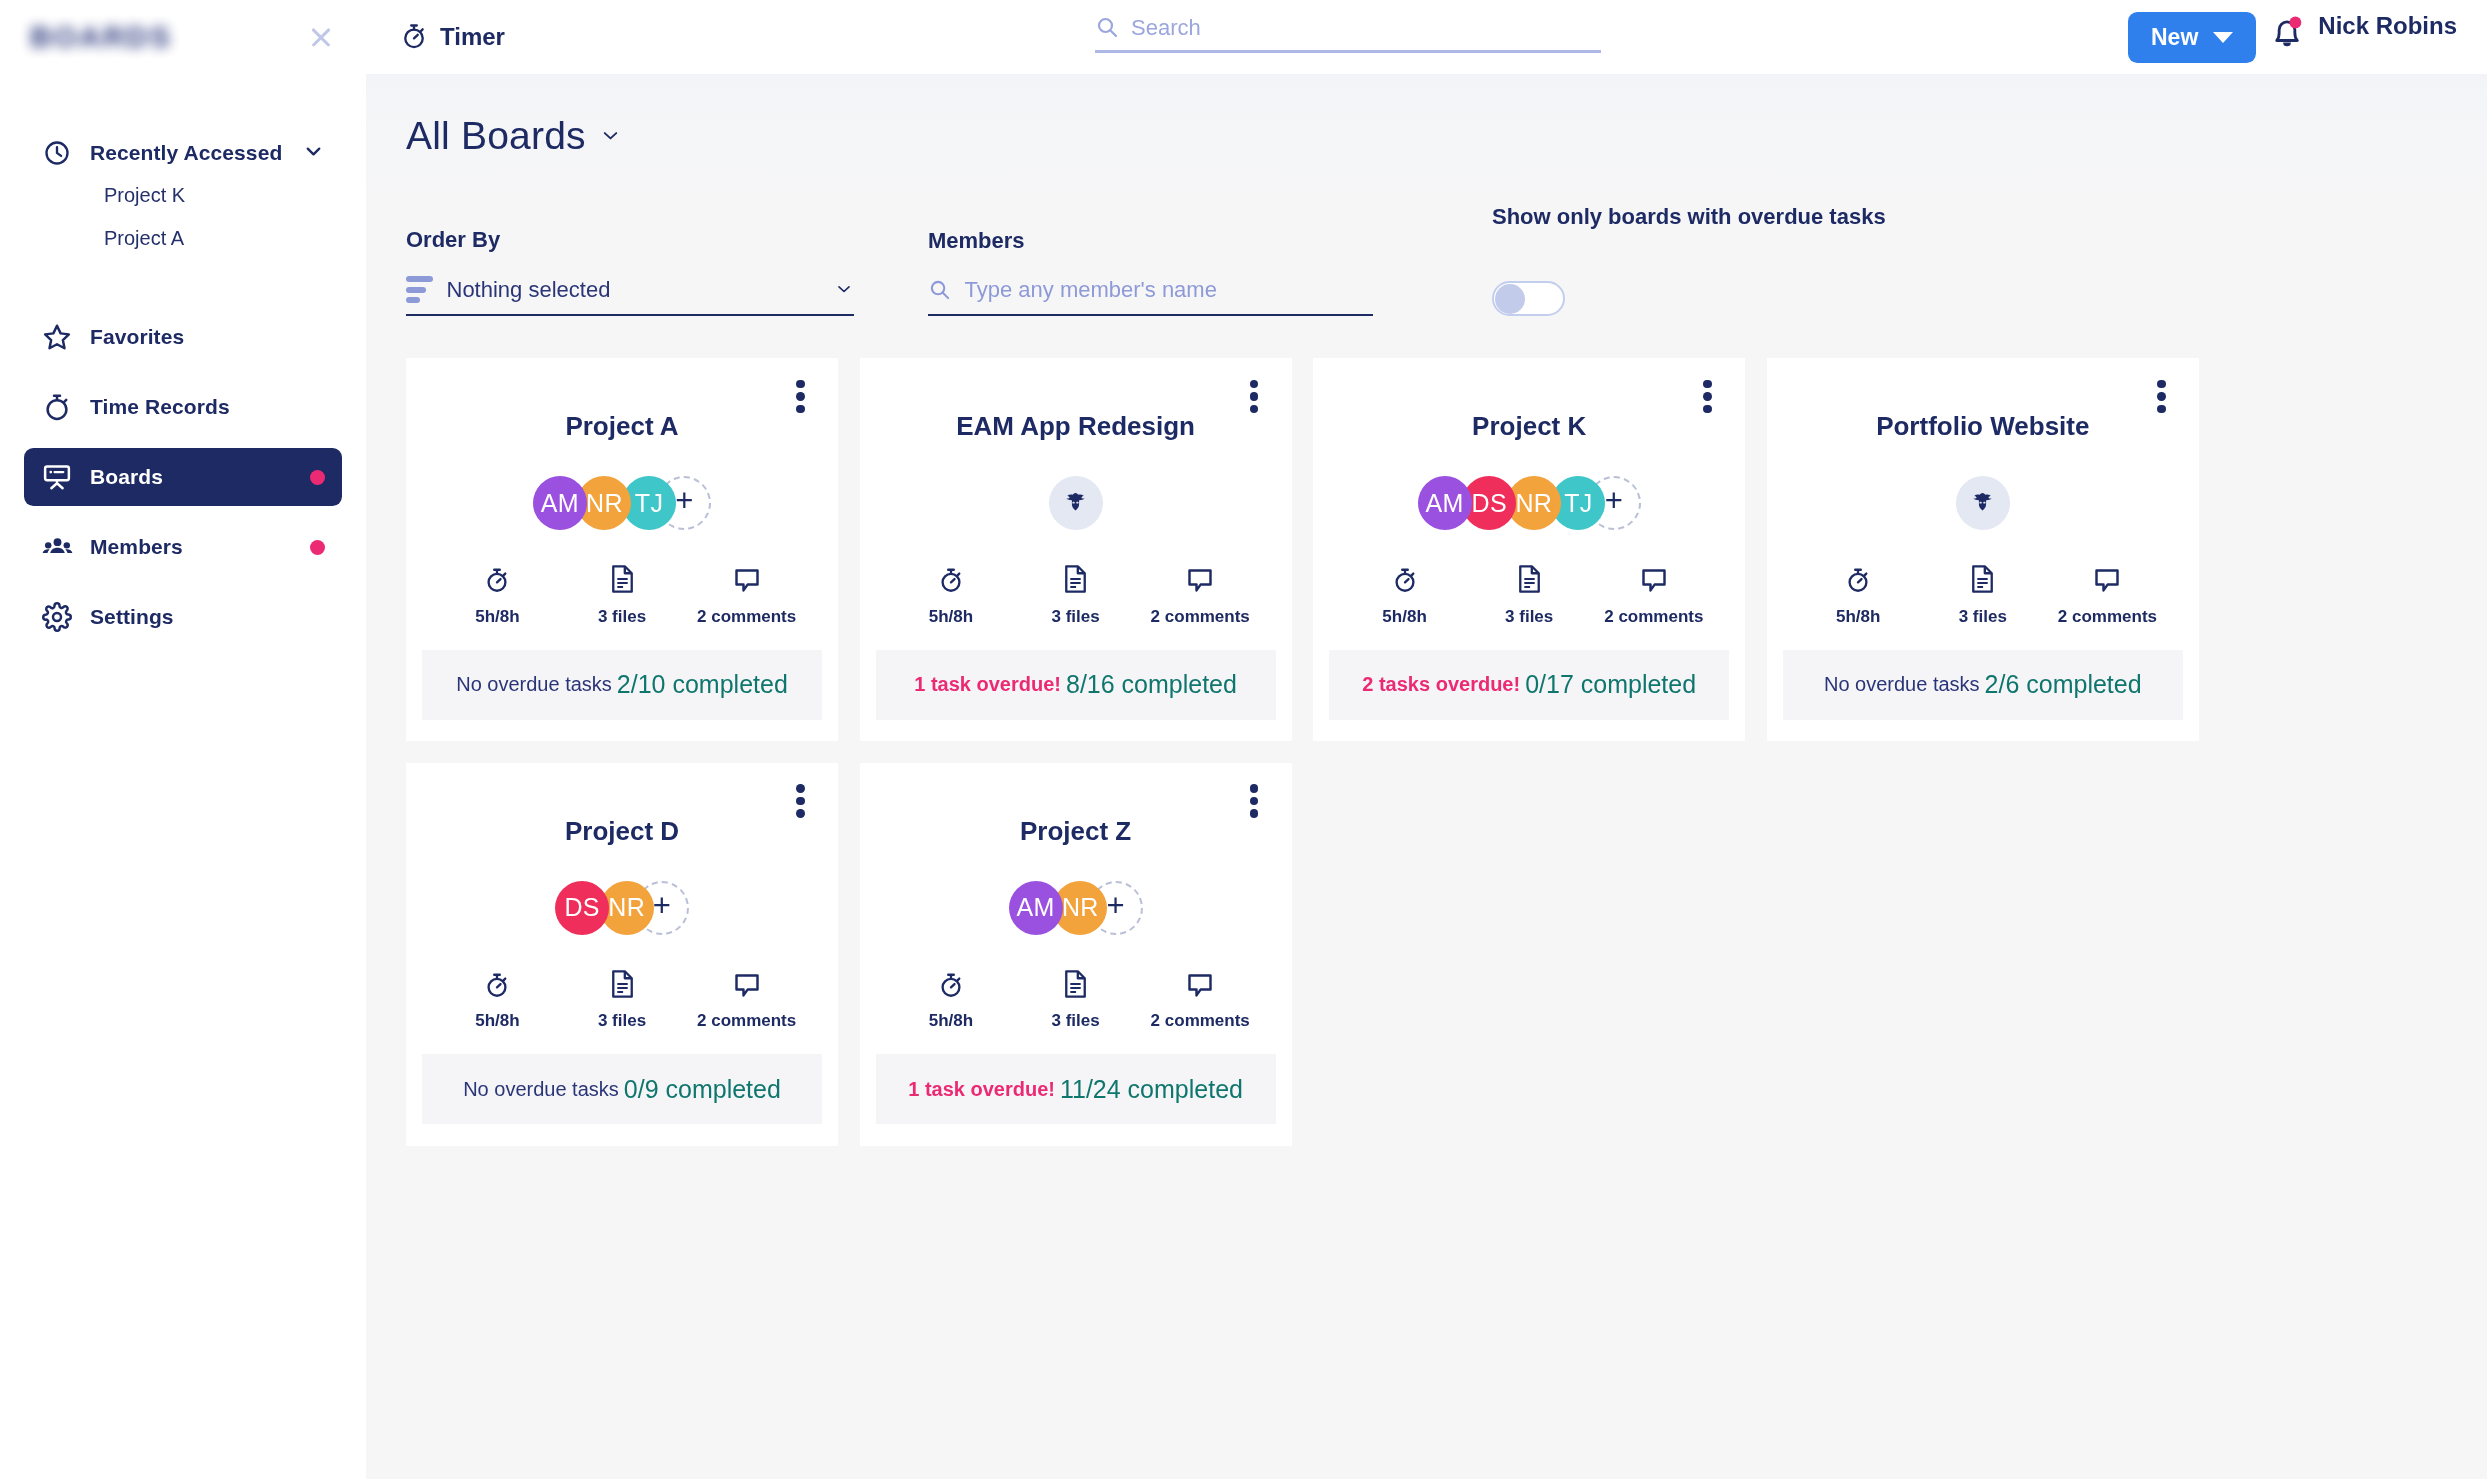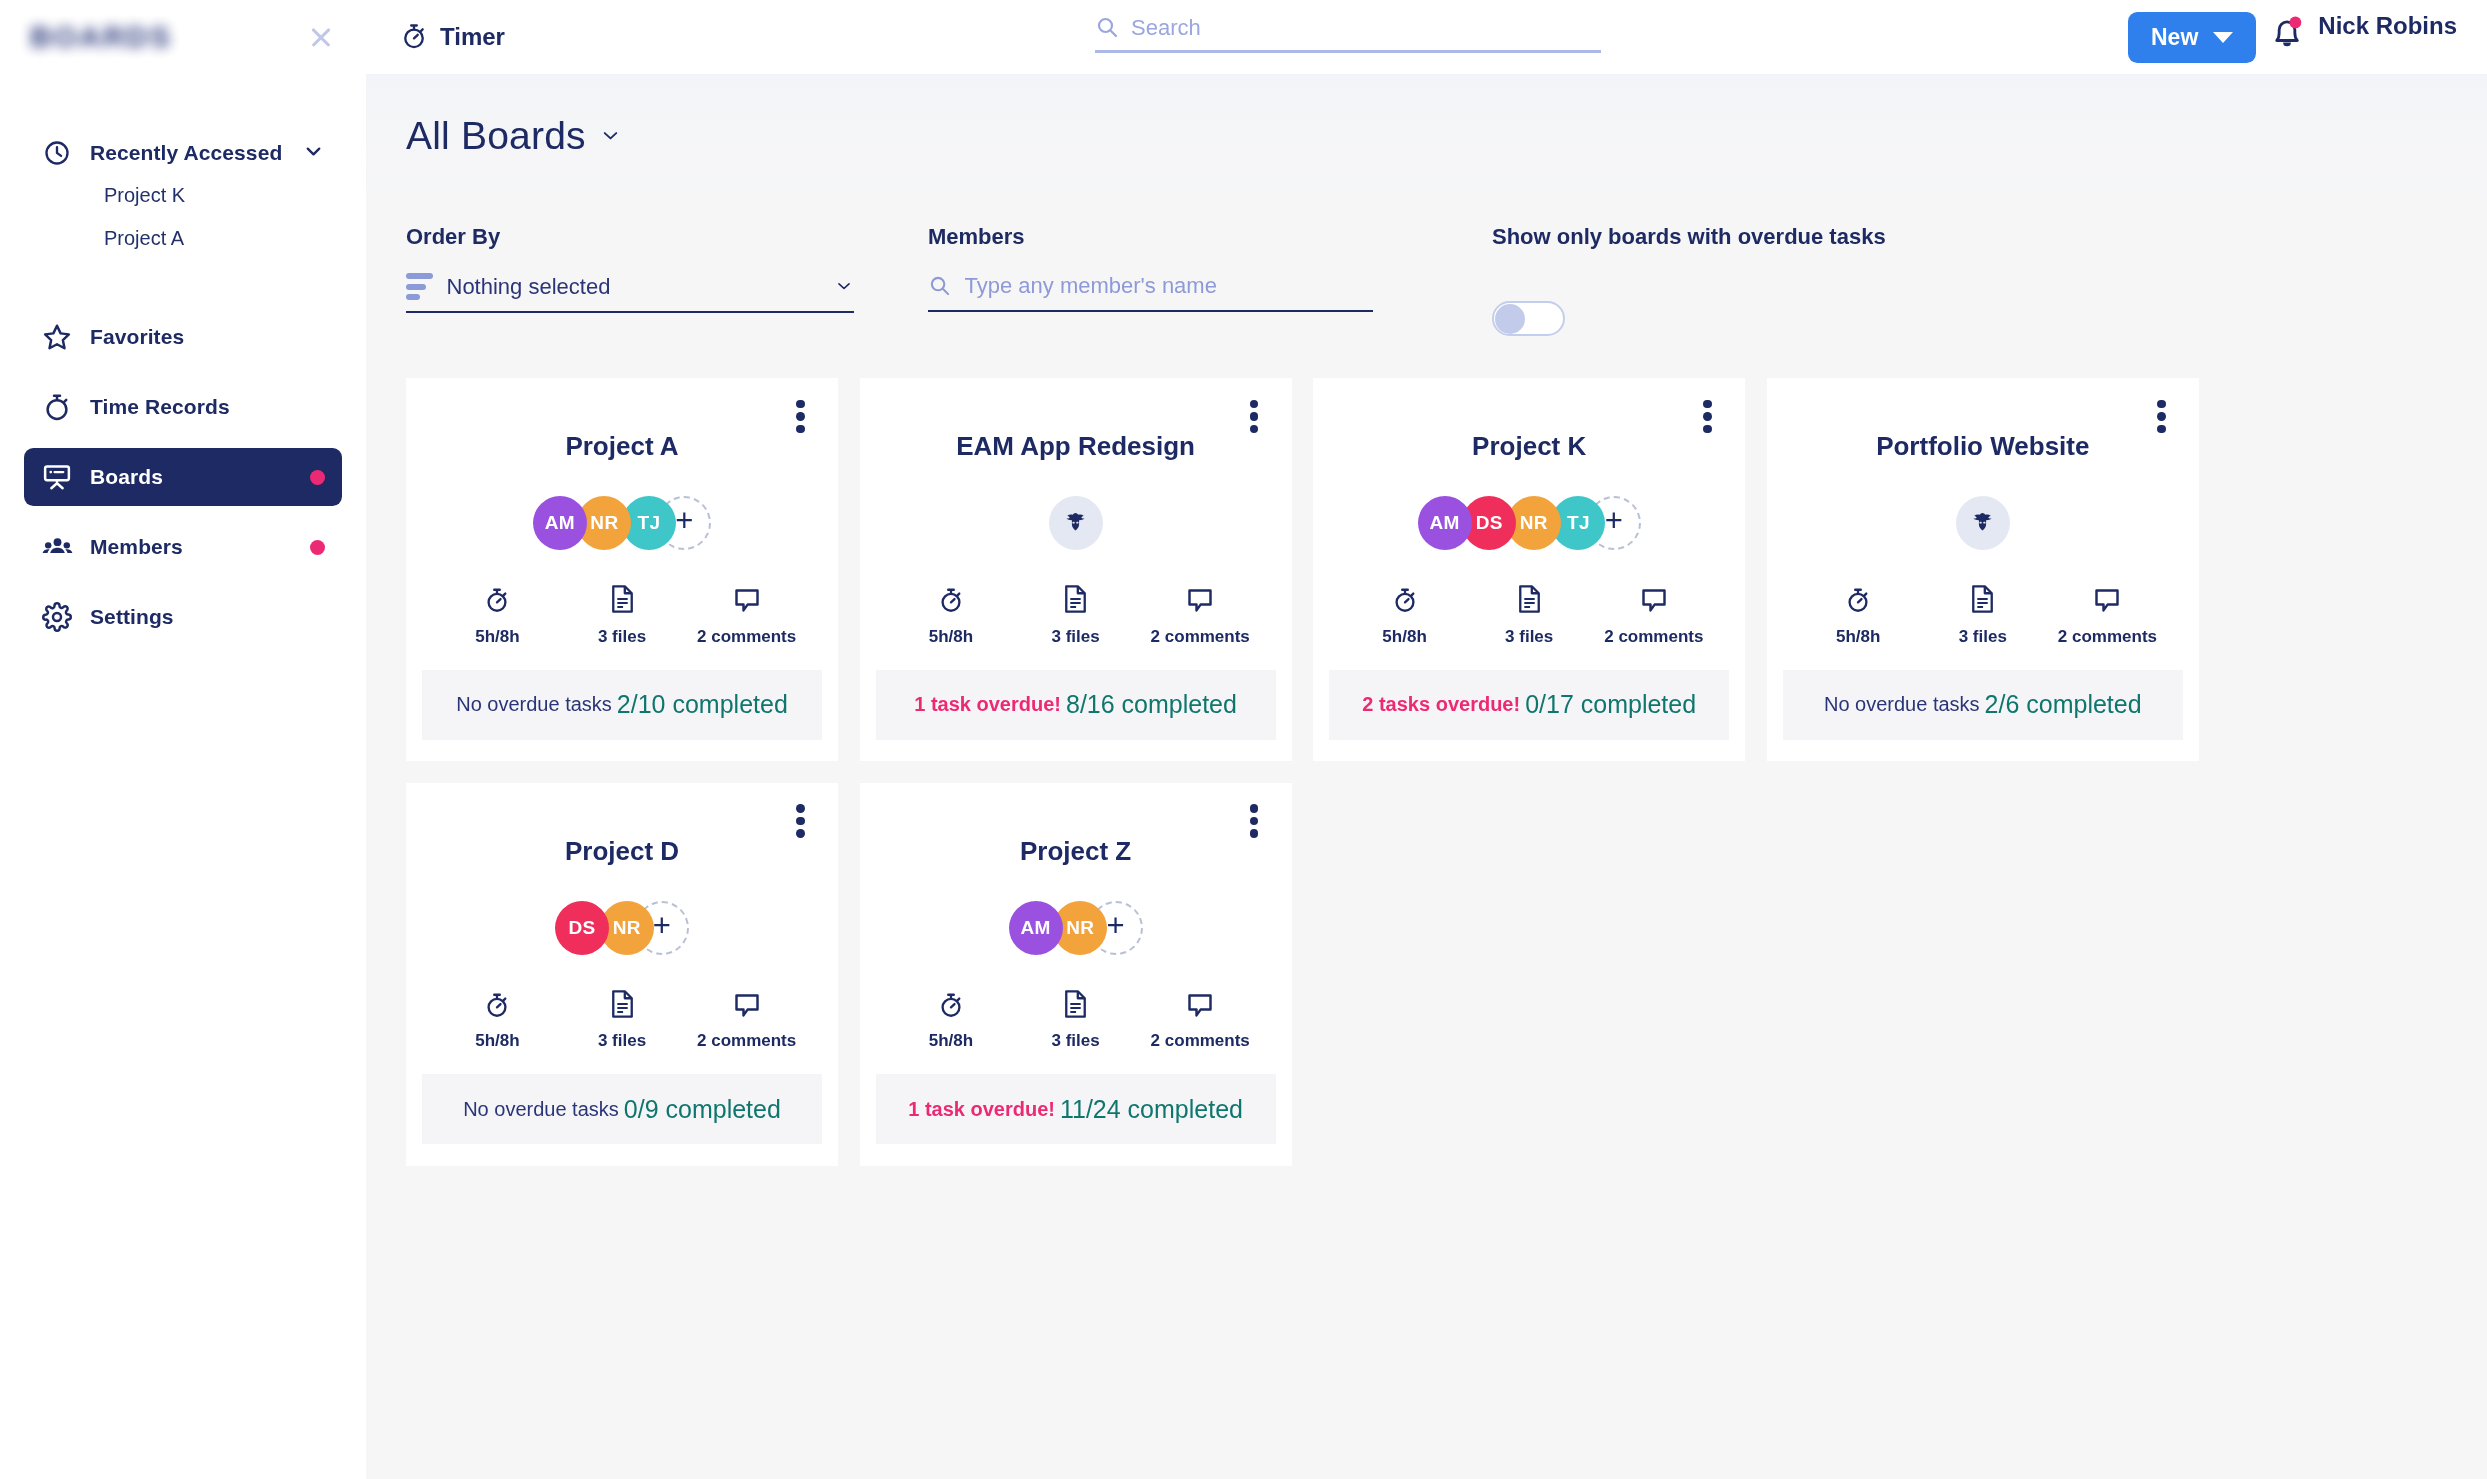--- a/index.html
+++ b/index.html
@@ -111,21 +111,21 @@
     border-right: 10px solid transparent; border-top: 11.5px solid #ffffff;
   }
   .bell { position: relative; width: 36px; height: 39px; cursor: pointer; }
   .username { font-size: 24px; font-weight: 700; color: #1d2a63; cursor: pointer; }
 
   
   .content { padding: 40px 0 0 40px; position: relative; }
   .page-title-row { display: flex; align-items: center; gap: 13.5px; cursor: pointer; width: max-content; }
   .page-title { font-size: 39px; font-weight: 400; color: #1d2a63; letter-spacing: 0.2px; }
 
-  .filters { display: flex; margin-top: 66px; }
+  .filters { display: flex; margin-top: 46px; align-items: flex-end; }
   .filter-col { display: flex; flex-direction: column; }
   .filter-label { font-size: 22px; font-weight: 700; color: #1d2a63; margin-bottom: 23px; }
   .filter-ctl {
     display: flex; align-items: center; gap: 13.5px;
     border-bottom: 2.7px solid #1d2a63; padding-bottom: 10.8px;
   }
   .filter-val { font-size: 22px; color: #2a3578; }
   .ctl-orderby { width: 448px; }
   .ctl-members { width: 445px; }
   .members-input {
@@ -170,21 +170,21 @@
     text-align: center; font-size: 26px; font-weight: 700; color: #1d2a63;
     margin-top: 30px;
   }
   .avatars {
     display: flex; justify-content: center; align-items: center;
     margin-top: 30px; height: 62px;
   }
   .avatar {
     width: 54px; height: 54px; border-radius: 50%;
     display: flex; align-items: center; justify-content: center;
-    color: #ffffff; font-size: 19px; font-weight: 700; letter-spacing: 0.3px;
+    color: #ffffff; font-size: 25px; font-weight: 400; letter-spacing: 0.3px;
     margin-right: -9.4px; position: relative;
   }
   .avatar-add {
     width: 54px; height: 54px; border-radius: 50%;
     border: 2px dashed #b9c0d6; display: flex; align-items: center;
     justify-content: center; color: #1d2a63; font-size: 31px;
     font-weight: 400; margin-left: -9.4px; cursor: pointer;
     line-height: 0; padding-bottom: 3.4px;
   }
   .avatar-anon {

